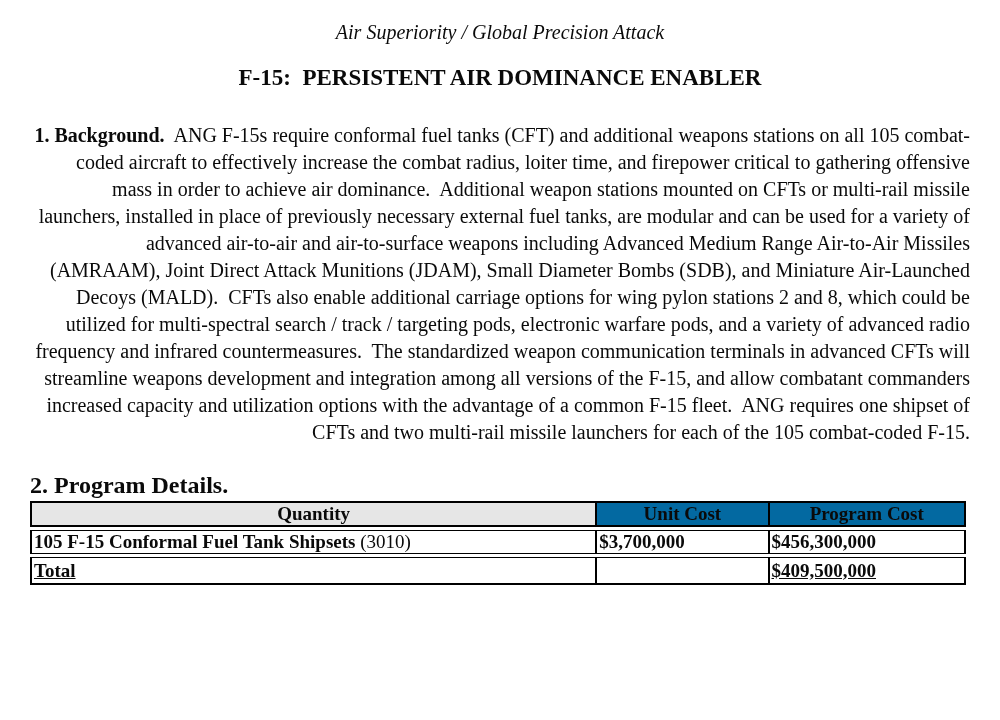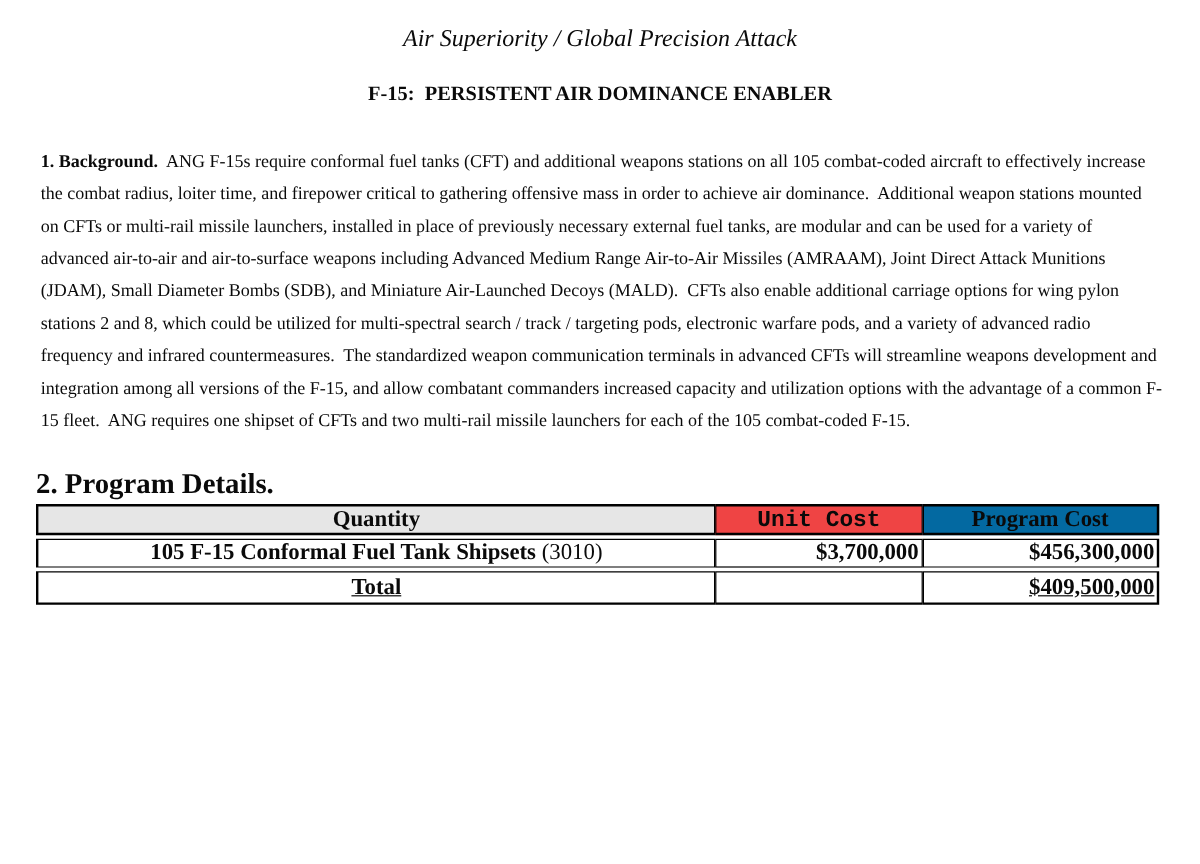--- a/index.html
+++ b/index.html
@@ -25,30 +25,30 @@
     text-align: center;
     font-style: italic;
     font-size: 20px;
     line-height: 24px;
     white-space: pre-wrap;
   }
   .doc-title {
     margin-top: 22px;
     text-align: center;
     font-weight: bold;
-    font-size: 17px;
+    font-size: 23px;
     line-height: 24px;
     white-space: pre-wrap;
   }
   .body-para {
     margin: 32px 0 0 4px;
-    font-size: 15px;
+    font-size: 20px;
     line-height: 27px;
     white-space: pre-wrap;
-    text-align: left;
+    text-align: right;
   }
   .b { font-weight: bold; }
   .section-heading {
     margin: 26px 0 0 0;
     font-size: 24px;
     line-height: 26px;
     font-weight: bold;
   }
   table.ptable {
     margin-top: 0px;
@@ -70,22 +70,22 @@
   .ptable thead th { border-top-width: 2px; border-bottom-width: 2px; }
   .ptable tr.total-row td { border-bottom-width: 2px; height: 25px; text-decoration: underline; }
   .ptable th {
     font-weight: bold;
     text-align: center;
     margin-top: 23px;
   }
   .col-qty  { width: 60.5%; }
   .col-unit { width: 18.4%; }
   .col-prog { width: 21.1%; }
-  .cell-center { text-align: center; font-weight: bold; margin-left: 36px; }
-  .cell-money  { text-align: right; font-weight: bold; padding-right: 9px; }
+  .cell-center { font-weight: bold; margin-left: 36px; }
+  .cell-money  { font-weight: bold; padding-right: 9px; }
   .item-note { font-weight: normal; white-space: pre; }
 </style>
 </head>
 <body style="background: rgb(255, 255, 255); color: rgb(10, 10, 10);">
 
 <div class="page">
 
   <div class="doc-subtitle">Air Superiority / Global Precision Attack</div>
 
   <div class="doc-title">F-15:  PERSISTENT AIR DOMINANCE ENABLER</div>
@@ -96,21 +96,21 @@
 
   <table class="ptable">
     <colgroup>
       <col class="col-qty">
       <col class="col-unit">
       <col class="col-prog">
     </colgroup>
     <thead>
       <tr>
         <th class="col-header" style="background: rgb(230, 230, 230);">Quantity</th>
-        <th class="col-header" style="background: #ef4444; font-family: Liberation Mono, monospace;">Unit Cost</th>
+        <th class="col-header" style="background: #0369a1;">Unit Cost</th>
         <th class="col-header" style="background: #0369a1;">Program Cost</th>
       </tr>
     </thead>
     <tbody>
       <tr>
         <td class="cell-center"><span>105 F-15 Conformal Fuel Tank Shipsets</span><span class="item-note"> (3010)</span></td>
         <td class="cell-money">$3,700,000</td>
         <td class="cell-money">$456,300,000</td>
       </tr>
       <tr class="total-row">

